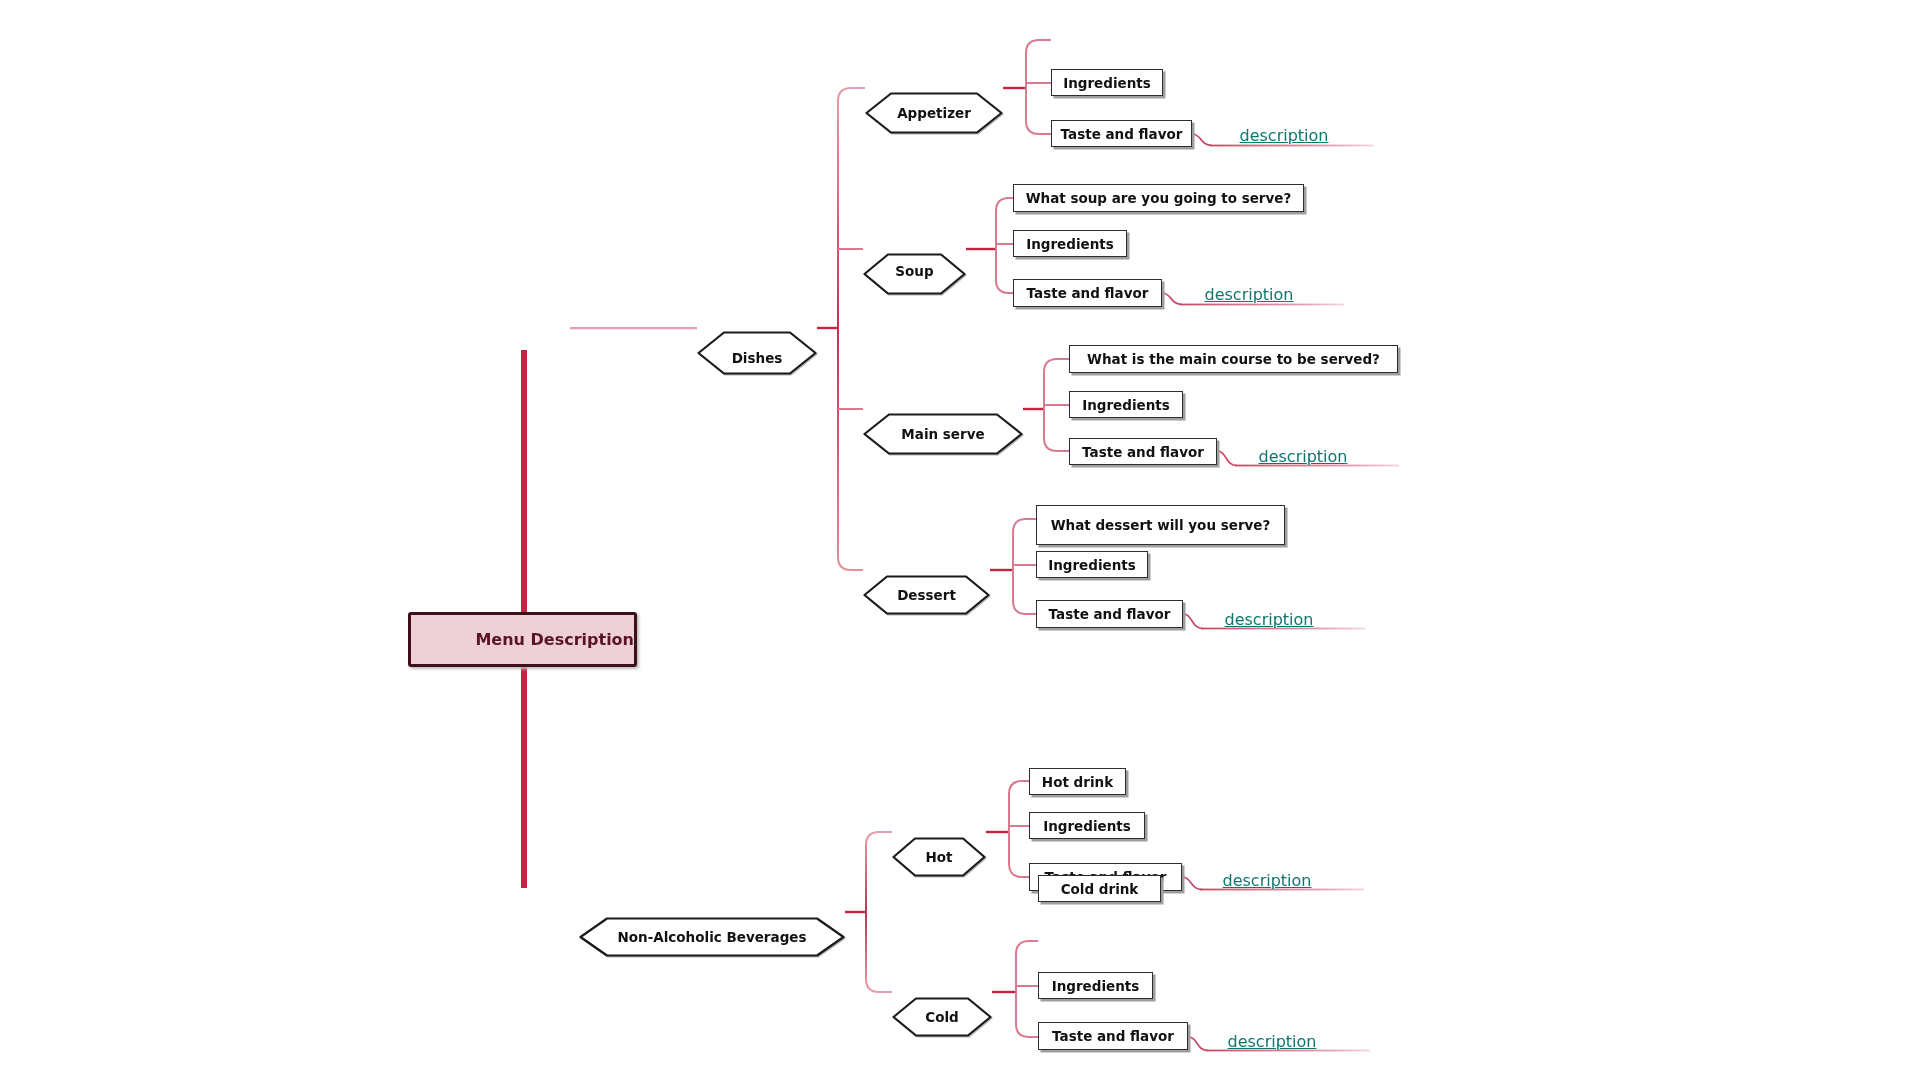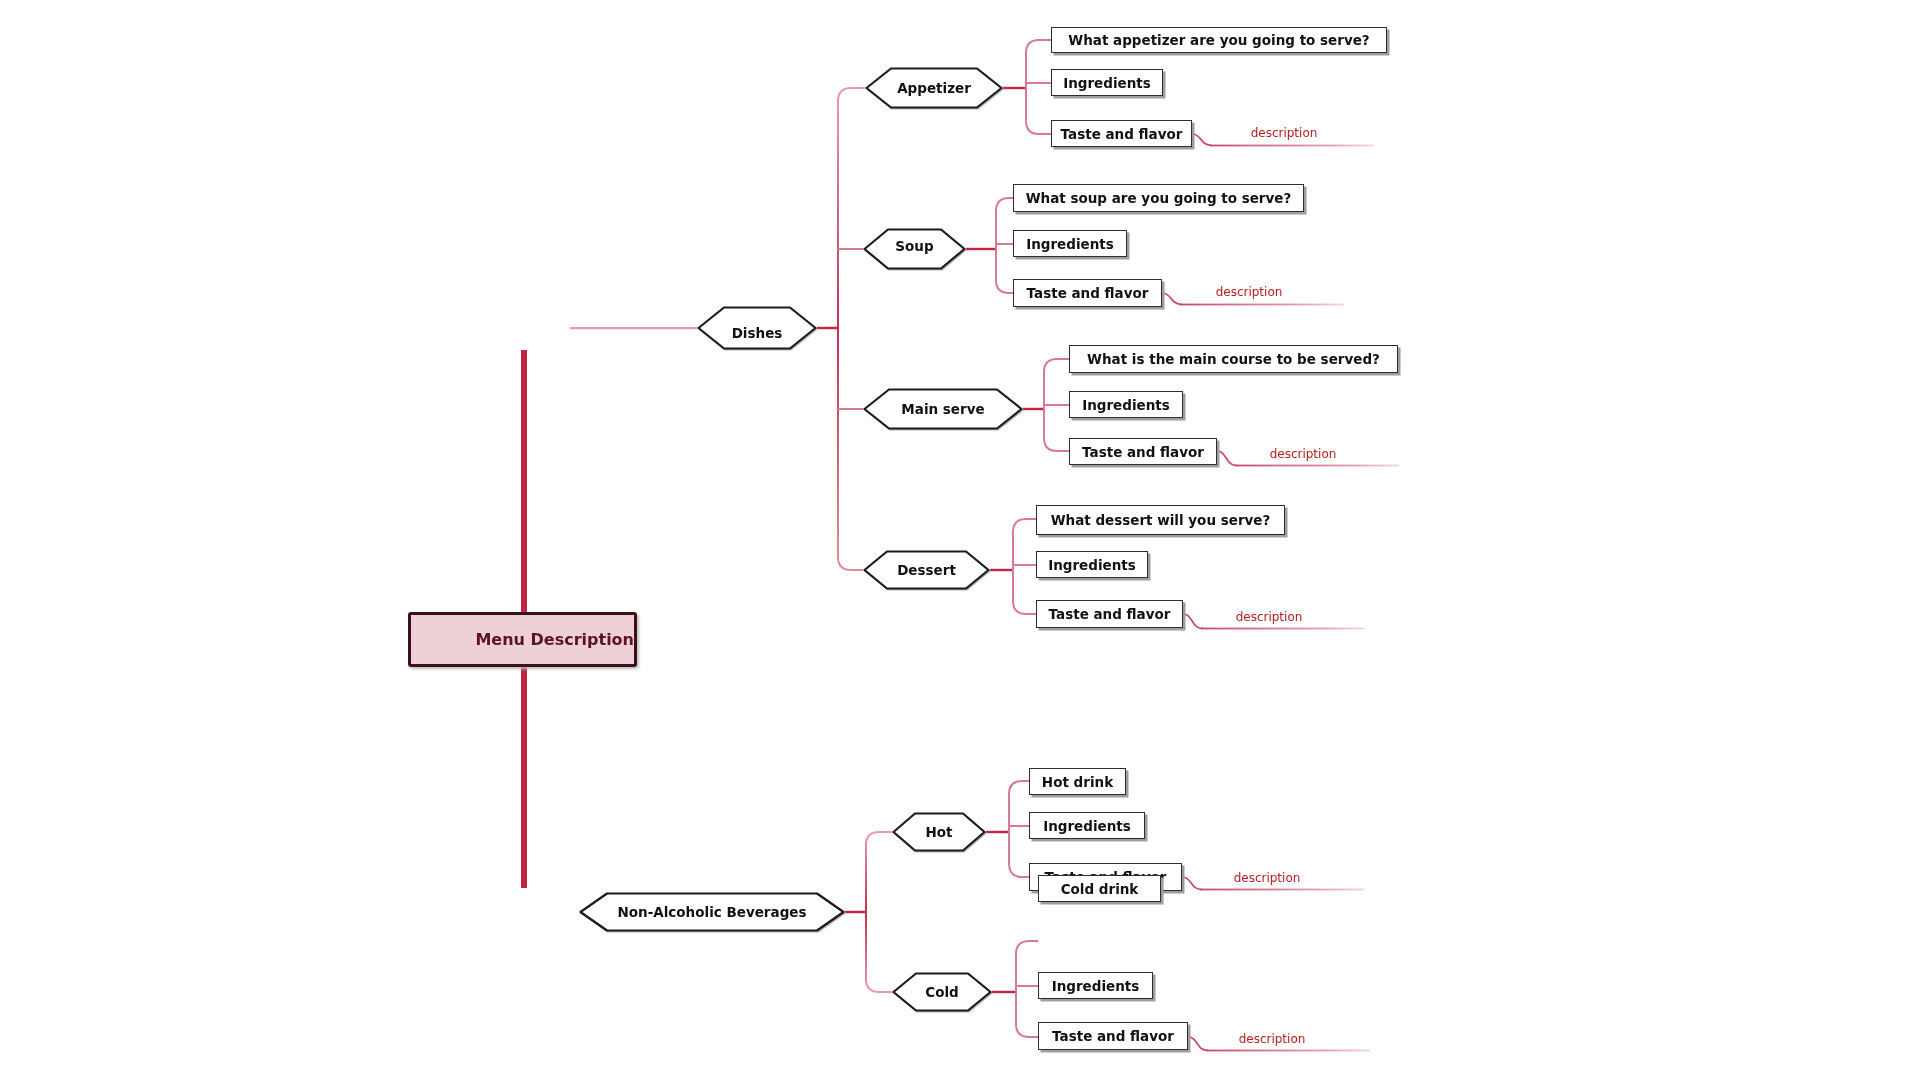--- a/index.html
+++ b/index.html
@@ -9,21 +9,21 @@
   }
   .edges{position:absolute;left:0;top:0;z-index:1;}
   .edges path{fill:none;}
   .e-trunk{stroke:#c22441;stroke-width:6;}
   .e-dark{stroke:#c22441;stroke-width:2.4;}
   .e-branch{stroke:#d97b90;stroke-width:2;}
   .e-light{stroke:#e89dad;stroke-width:2.2;}
   .e-desc{stroke:#c84866;stroke-width:1.7;}
   .fill-dark{fill:#c22441;stroke:none;}
 
-  .hex{position:absolute;z-index:2;}
+  .hex{position:absolute;z-index:2;margin-top:25px;}
   .hex svg{position:absolute;left:0;top:0;overflow:visible;}
   .hex polygon{
     fill:#ffffff;stroke:#1b1b1b;stroke-width:2.2;stroke-linejoin:round;
     filter:drop-shadow(1.5px 1.5px 0px #b3b3b3);
   }
   .hex-label{
     position:absolute;left:0;top:0;width:100%;height:100%;
     display:flex;align-items:center;justify-content:center;
     font-size:13.5px;font-weight:bold;color:#111111;white-space:nowrap;
   }
@@ -39,21 +39,21 @@
   .rootbox{
     position:absolute;z-index:3;box-sizing:border-box;
     background:#eed1d7;border:3px solid #3c0f1a;border-radius:3px;
     box-shadow:2px 2px 3px #bcbcbc;
     display:flex;align-items:center;justify-content:flex-end;
     font-size:16px;font-weight:bold;color:#5a1423;white-space:nowrap;
   }
 
   .desc-label{
     position:absolute;z-index:2;width:140px;text-align:center;
-    font-size:12px;font-weight:normal;color:#b91c1c;white-space:nowrap;
+    font-size:16px;font-weight:normal;color:#0f766e;white-space:nowrap;text-decoration:underline;
   }
 </style>
 </head>
 <body>
 
 <div class="stage">
 
   <svg class="edges" width="1920" height="1080" viewBox="0 0 1920 1080">
     <defs>
       <linearGradient id="gDishUp" gradientUnits="userSpaceOnUse" x1="0" y1="328" x2="0" y2="88">
@@ -208,36 +208,35 @@
     <div class="hex-label">Hot</div>
   </div>
 
   <div class="hex" style="left:892px;top:972px;width:100px;height:40px">
     <svg width="100" height="40">
         <polygon points="1.5,20 24,1.5 76,1.5 98.5,20 76,38.5 24,38.5"></polygon>
       </svg>
     <div class="hex-label">Cold</div>
   </div>
 
-  <div class="leaf" style="left:1051px;top:27px;width:336px;height:26px">What appetizer are you going to serve?</div>
   <div class="leaf" style="left:1051px;top:69px;width:112px;height:27px">Ingredients</div>
   <div class="leaf" style="left:1051px;top:120px;width:141px;height:27px">Taste and flavor</div>
   <div class="desc-label" style="left:1214px;top:126px">description</div>
 
   <div class="leaf" style="left:1013px;top:184px;width:291px;height:28px">What soup are you going to serve?</div>
   <div class="leaf" style="left:1013px;top:230px;width:114px;height:27px">Ingredients</div>
   <div class="leaf" style="left:1013px;top:279px;width:149px;height:28px">Taste and flavor</div>
   <div class="desc-label" style="left:1179px;top:285px">description</div>
 
   <div class="leaf" style="left:1069px;top:345px;width:329px;height:28px">What is the main course to be served?</div>
   <div class="leaf" style="left:1069px;top:391px;width:114px;height:27px">Ingredients</div>
   <div class="leaf" style="left:1069px;top:438px;width:148px;height:27px">Taste and flavor</div>
   <div class="desc-label" style="left:1233px;top:447px">description</div>
 
-  <div class="leaf" style="left:1036px;top:505px;width:249px;height:30px">What dessert will you serve?</div>
+  <div class="leaf" style="left:1036px;top:505px;width:249px;height:40px">What dessert will you serve?</div>
   <div class="leaf" style="left:1036px;top:551px;width:112px;height:27px">Ingredients</div>
   <div class="leaf" style="left:1036px;top:600px;width:147px;height:28px">Taste and flavor</div>
   <div class="desc-label" style="left:1199px;top:610px">description</div>
 
   <div class="leaf" style="left:1029px;top:768px;width:97px;height:27px">Hot drink</div>
   <div class="leaf" style="left:1029px;top:812px;width:116px;height:27px">Ingredients</div>
   <div class="leaf" style="left:1029px;top:863px;width:153px;height:28px">Taste and flavor</div>
   <div class="desc-label" style="left:1197px;top:871px">description</div>
 
   <div class="leaf" style="left:1038px;top:875px;width:123px;height:27px">Cold drink</div>

